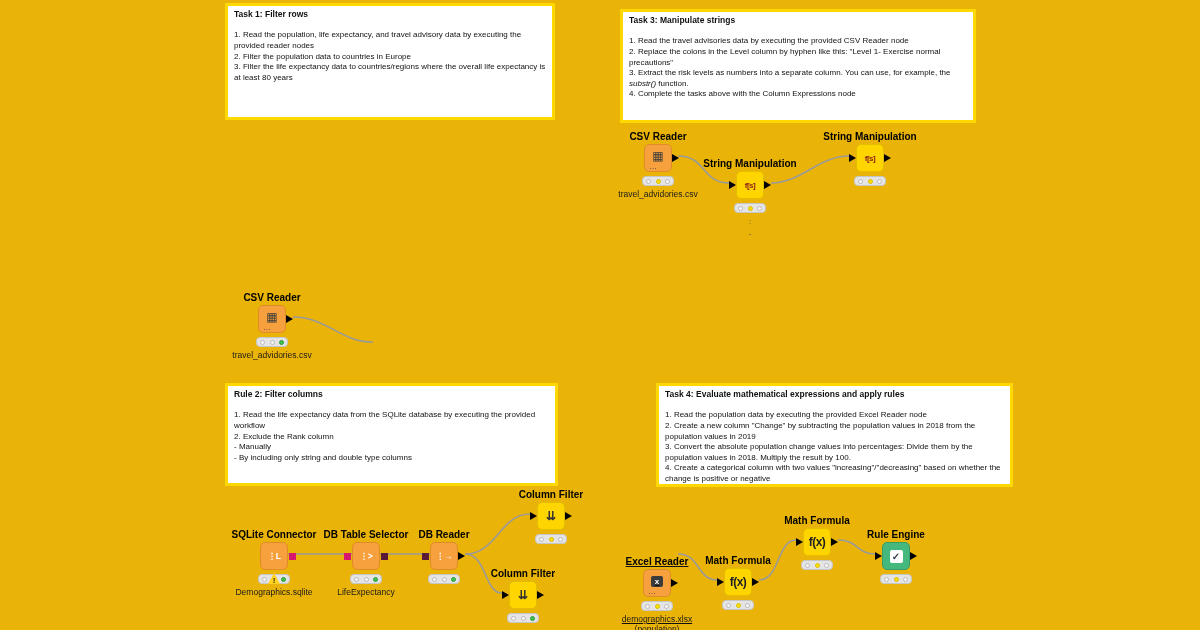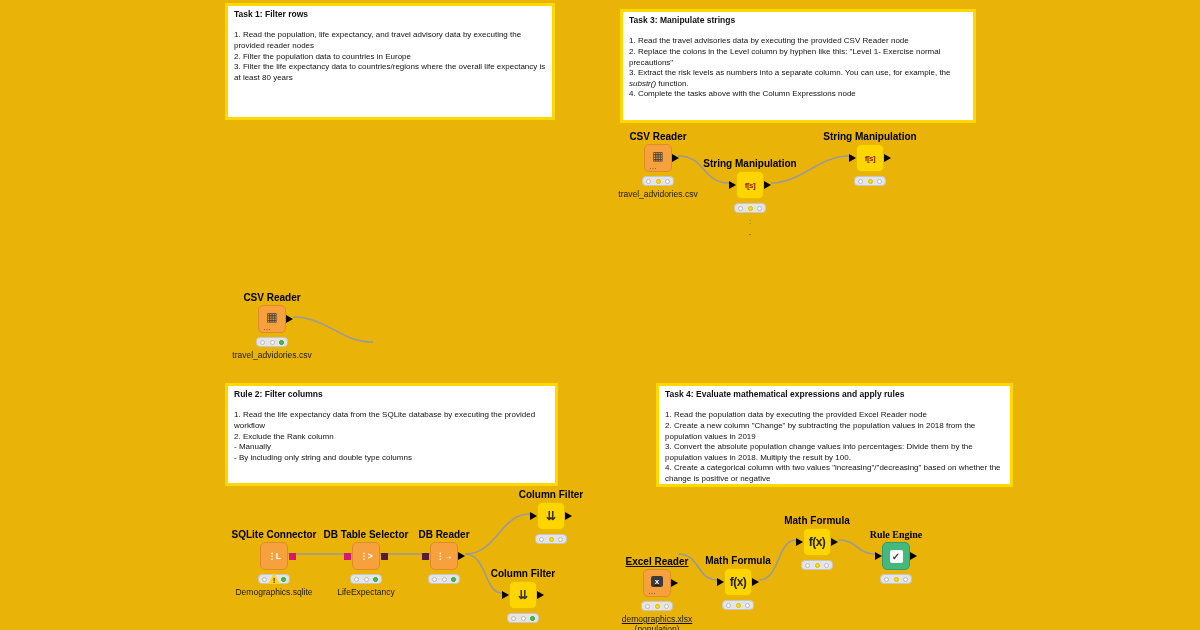--- a/index.html
+++ b/index.html
@@ -281,21 +281,21 @@
       <span class="port-in"></span>
       <span class="port-out"></span>
     </div>
     <div class="tl">
         <span class="c"></span>
         <span class="c on-y"></span>
         <span class="c"></span>
       </div>
   </div>
 
-  <div class="node" style="left:826px;top:529px;font-family:Liberation Serif, serif;">
+  <div class="node" style="left:826px;top:529px;">
     <div class="nlabel">Rule Engine</div>
     <div class="nbody green">
       <span class="ic ic-re">✓</span>
       <span class="port-in"></span>
       <span class="port-out"></span>
     </div>
     <div class="tl">
         <span class="c"></span>
         <span class="c on-y"></span>
         <span class="c"></span>

